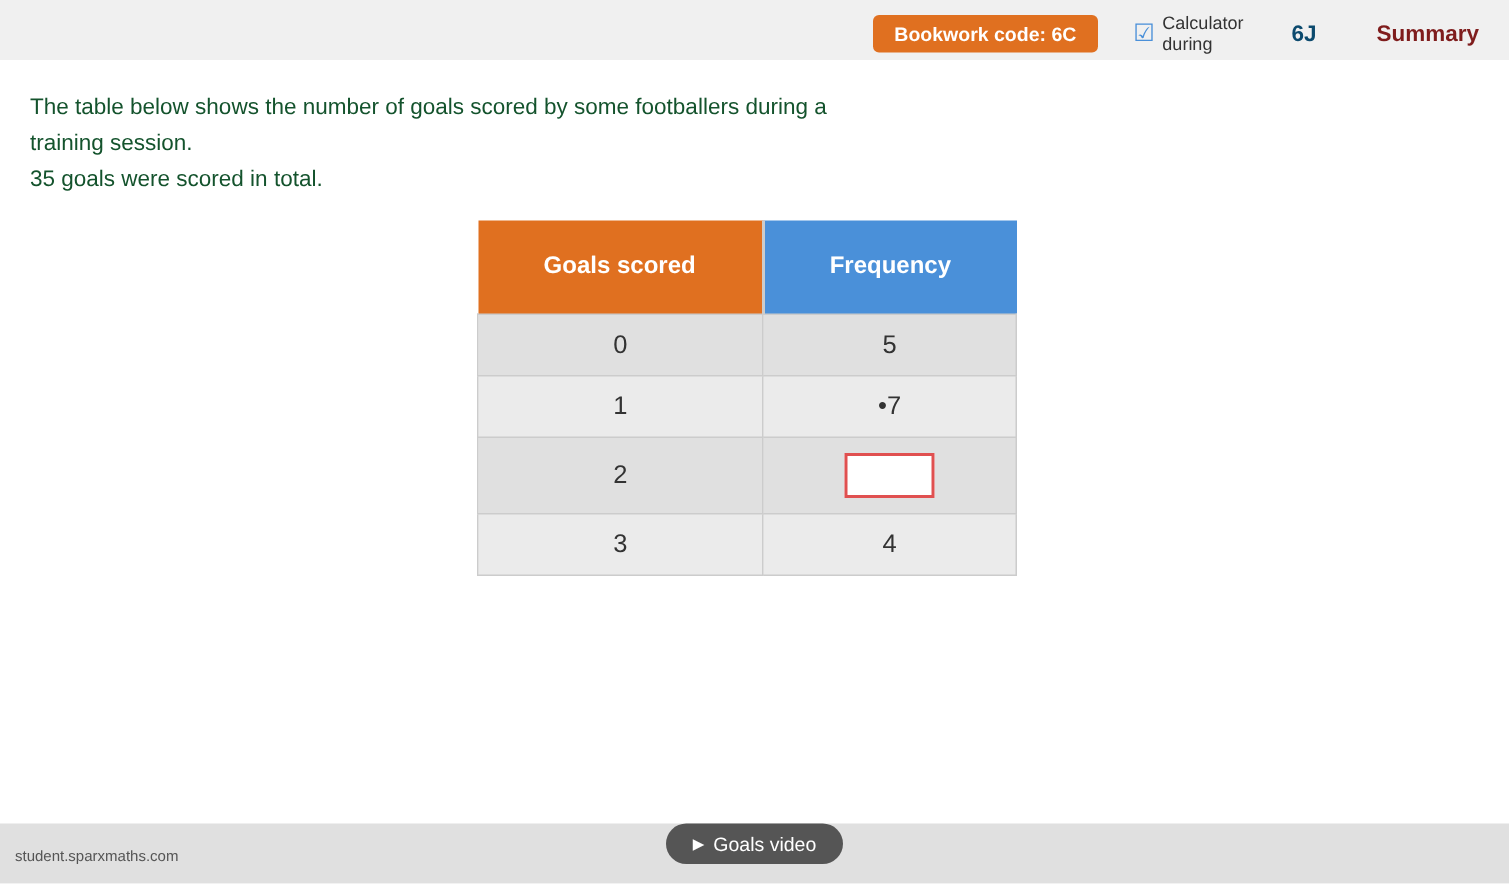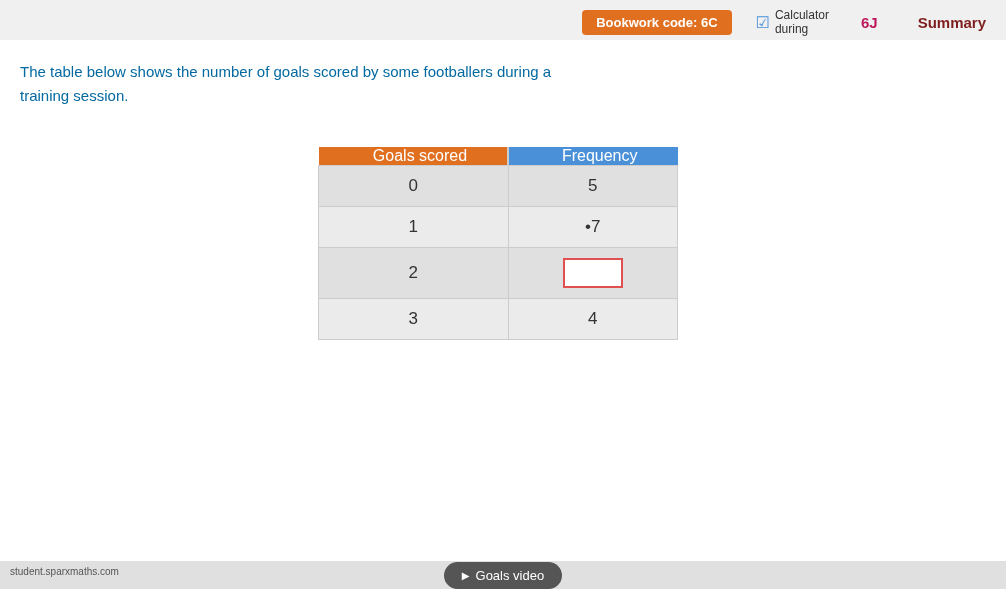--- a/index.html
+++ b/index.html
@@ -46,21 +46,21 @@
     .calc-icon {
       font-size: 16px;
       color: #4a90d9;
     }
 
     .nav-btn {
       background: none;
       border: none;
       font-size: 15px;
       font-weight: bold;
-      color: #be185d;
+      color: #0c4a6e;
       cursor: pointer;
       padding: 5px 8px;
     }
 
     .summary-btn {
       background: none;
       border: none;
       font-size: 15px;
       font-weight: bold;
       color: #7f1d1d;
@@ -74,43 +74,43 @@
       top: 40px;
       left: 0;
       right: 0;
       bottom: 0;
       background: white;
       padding: 20px 30px 10px 20px;
     }
 
     .problem-text {
       font-size: 15px;
-      color: #0369a1;
+      color: #14532d;
       line-height: 1.6;
       margin-bottom: 10px;
     }
 
     
     .table-container {
       display: flex;
       justify-content: center;
       margin-top: 15px;
     }
 
     .data-table {
       border-collapse: collapse;
       min-width: 360px;
     }
 
     .data-table thead tr th {
-      padding: 0 40px;
+      padding: 22px 40px;
       font-size: 16px;
-      font-weight: normal;
+      font-weight: bold;
       color: white;
-      text-align: right;
+      text-align: center;
     }
 
     .th-goals {
       background: #e07020;
       border-right: 2px solid #ccc;
     }
 
     .th-frequency {
       background: #4a90d9;
       margin-top: 28px;
@@ -141,24 +141,24 @@
       background: white;
       vertical-align: middle;
     }
 
     
     .bottom-bar {
       position: absolute;
       bottom: 0;
       left: 0;
       right: 0;
-      height: 28px;
+      height: 40px;
       background: #e0e0e0;
       display: flex;
-      align-items: flex-end;
+      align-items: flex-start;
       justify-content: center;
       gap: 20px;
     }
 
     .watch-video-btn {
       background: #555;
       color: white;
       border: none;
       border-radius: 20px;
       padding: 6px 18px;
@@ -194,21 +194,23 @@
     </div>
   </div>
   <button class="nav-btn">6J</button>
   <button class="summary-btn">Summary</button>
 </div>
 
 <div class="main-content">
   <div class="problem-text">
     <span>The table below shows the number of goals scored by some footballers during a</span><br>
     <span>training session.</span><br>
-    <br>
+    <span>
+      <span>35 goals were scored in total.</span>
+    </span><br>
   </div>
 
   <div class="table-container">
     <table class="data-table">
       <thead>
         <tr>
           <th class="th-goals">Goals scored</th>
           <th class="th-frequency">Frequency</th>
         </tr>
       </thead>

